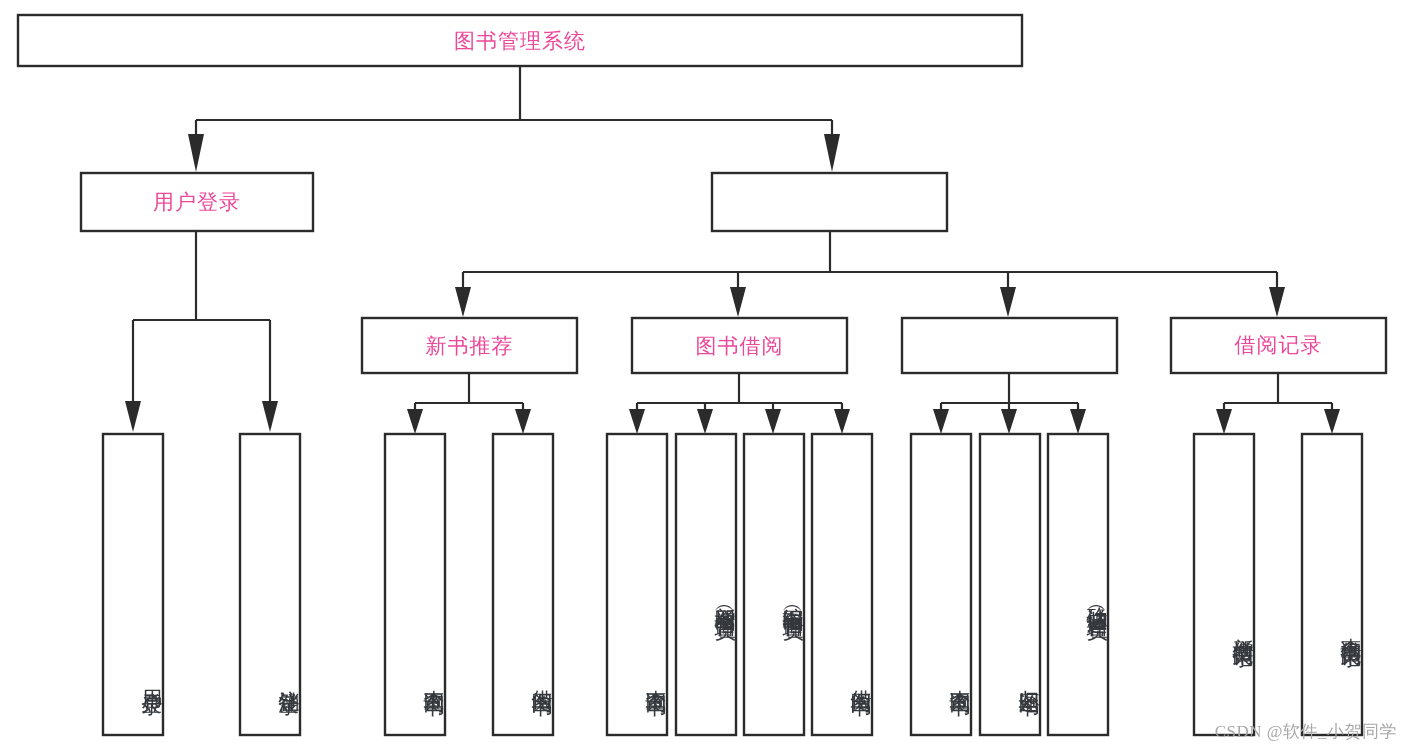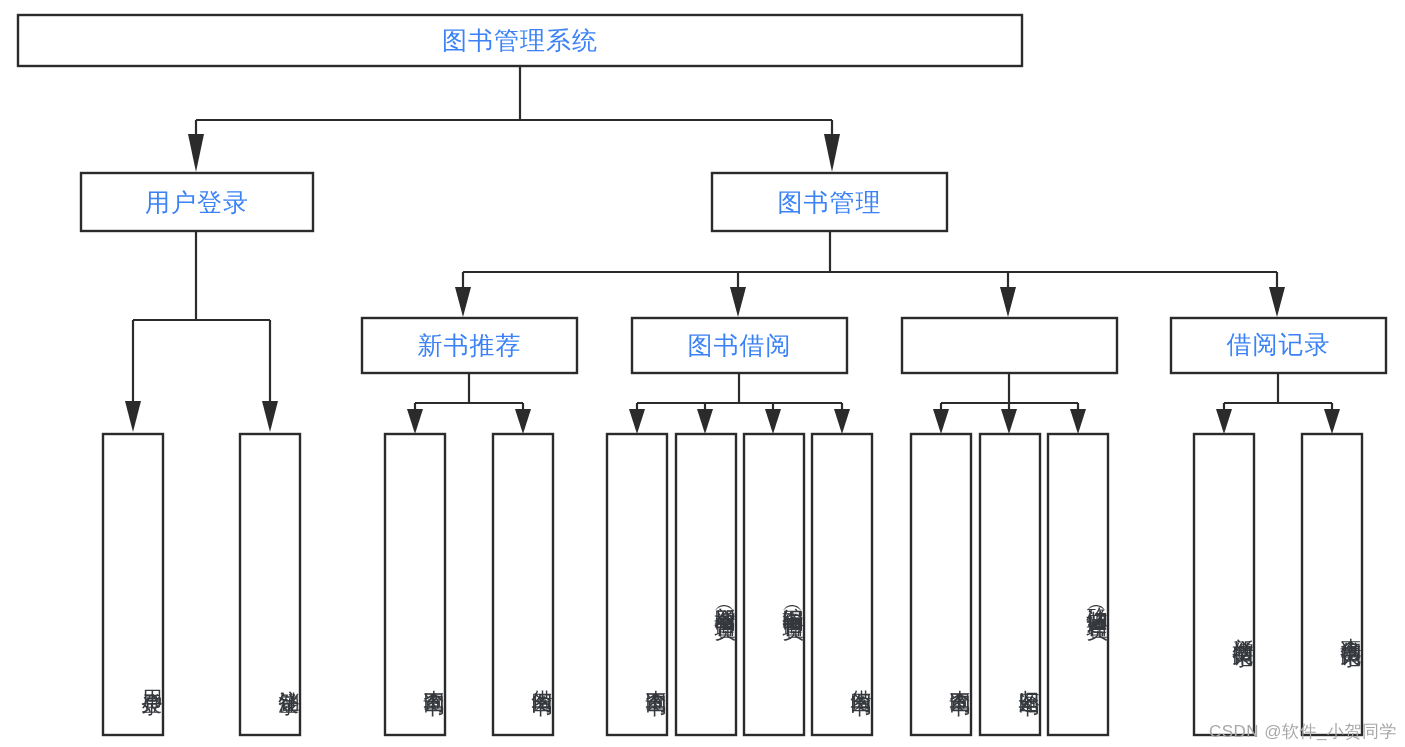--- a/index.html
+++ b/index.html
@@ -54,31 +54,31 @@
     font-size: 21px;
     line-height: 1.02;
     letter-spacing: 2px;
     pointer-events: none;
   }
   .htext-wrap {
     position: absolute;
     display: flex;
     align-items: center;
     justify-content: center;
-    color: #3b82f6;
+    color: #ec4899;
     font-family: Liberation Sans, sans-serif;
-    font-size: 25px;
+    font-size: 21px;
     letter-spacing: 1px;
     pointer-events: none;
   }
   .watermark {
     position: absolute;
     right: 8px;
     bottom: 4px;
-    font-family: Liberation Sans, sans-serif;
+    font-family: Liberation Serif, serif;
     font-size: 17px;
     color: #a8a8a8;
     letter-spacing: 0.5px;
     white-space: nowrap;
   }
 </style>
 </head>
 <body>
 
 <div id="diagram-root">
@@ -169,21 +169,20 @@
     <rect class="node-box" x="980" y="434" width="60" height="301"></rect>
     <rect class="node-box" x="1048" y="434" width="60" height="301"></rect>
 
     <rect class="node-box" x="1194" y="434" width="60" height="301"></rect>
     <rect class="node-box" x="1302" y="434" width="60" height="301"></rect>
   </svg>
 
   <div class="htext-wrap" style="left:18px; top:15px; width:1004px; height:51px;">图书管理系统</div>
 
   <div class="htext-wrap" style="left:81px; top:173px; width:232px; height:58px;">用户登录</div>
-  <div class="htext-wrap" style="left:712px; top:173px; width:235px; height:58px;">图书管理</div>
 
   <div class="htext-wrap" style="left:362px; top:318px; width:215px; height:55px;border-radius:20px;">新书推荐</div>
   <div class="htext-wrap" style="left:632px; top:318px; width:215px; height:55px;">图书借阅</div>
   <div class="htext-wrap" style="left:1171px; top:318px; width:215px; height:53px;">借阅记录</div>
 
   <div class="vtext-wrap" style="left:103px; top:434px; width:60px; height:301px; padding-top:92px;">用户登录</div>
   <div class="vtext-wrap" style="left:240px; top:434px; width:60px; height:301px; padding-top:92px;">注销登录</div>
 
   <div class="vtext-wrap" style="left:385px; top:434px; width:60px; height:301px; padding-top:92px;">查询图书</div>
   <div class="vtext-wrap" style="left:493px; top:434px; width:60px; height:301px; padding-top:92px;">借阅图书</div>

